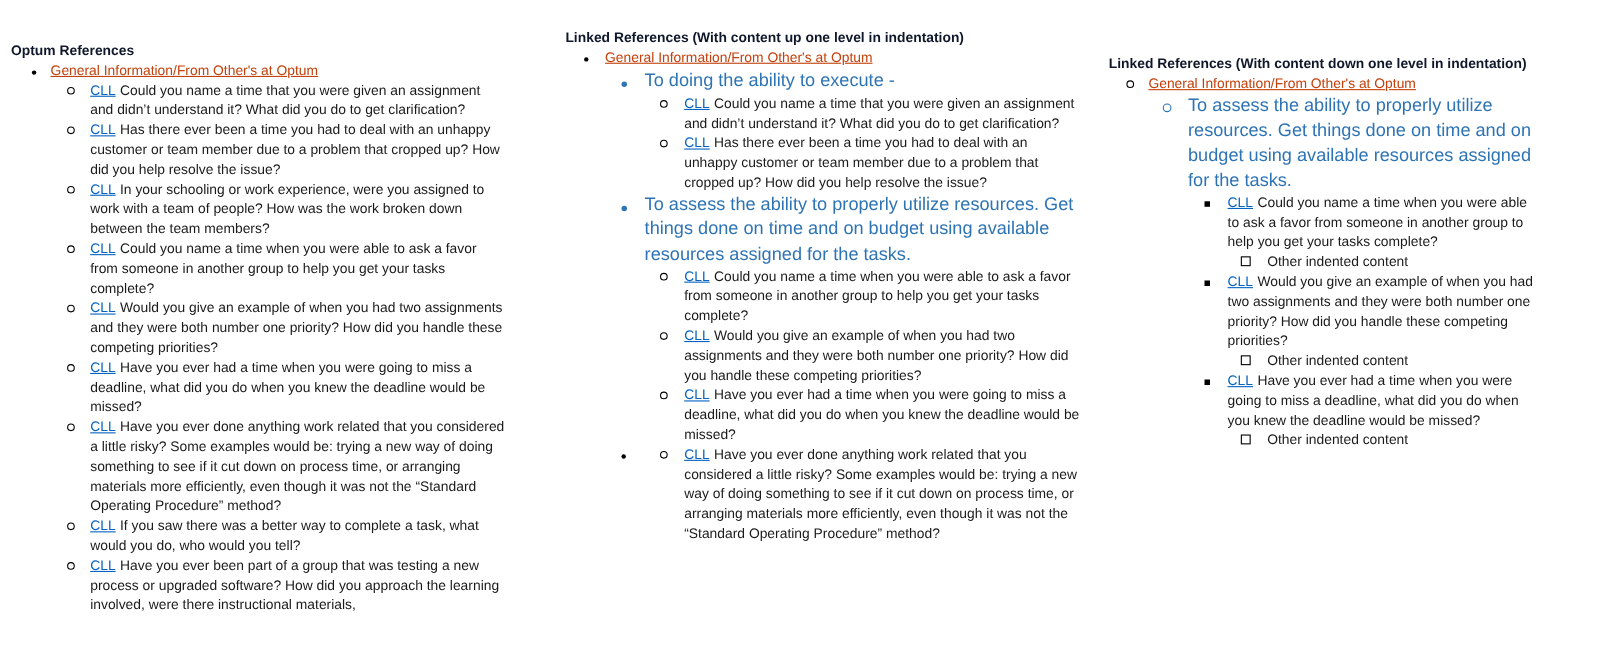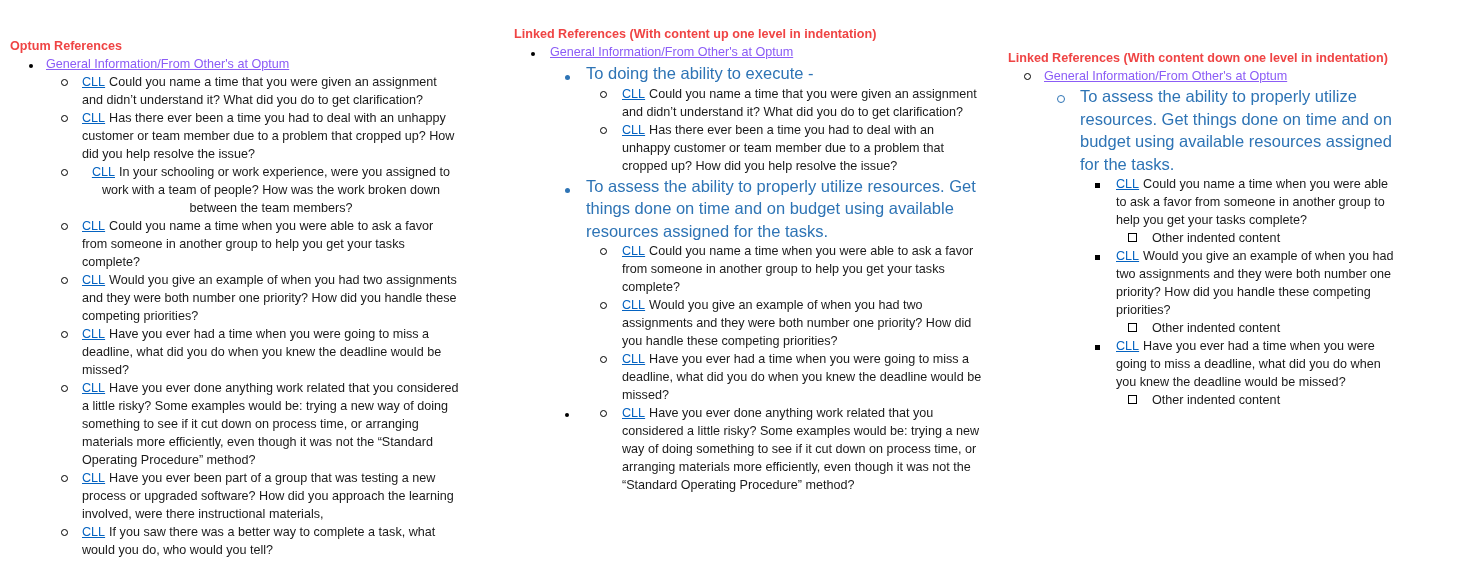--- a/index.html
+++ b/index.html
@@ -5,25 +5,25 @@
     html, body { margin: 0; padding: 0; background: #ffffff; }
     body {
       width: 1459px; height: 588px; overflow: hidden; position: relative;
       font-family: "Liberation Sans", "DejaVu Sans", sans-serif;
       font-size: 12.6px; color: #1a1a1a;
     }
     .col { position: absolute; }
     .col-1 { left: 10px; top: 37px; width: 450px; }
     .col-2 { left: 514px; top: 25px; width: 470px; }
     .col-3 { left: 1008px; top: 49px; width: 390px; }
-    .title { font-weight: bold; line-height: 18px; margin: 0; font-size: 12.6px; color: #ef4444; }
+    .title { font-weight: bold; line-height: 18px; margin: 0; font-size: 12.6px; color: #0f172a; }
     ul { list-style: none; margin: 0; padding: 0; }
     li { position: relative; line-height: 18px; }
     .bul { position: absolute; top: 0; width: 14px; text-align: center; color: #000; }
-    .link { color: #8b5cf6; text-decoration: underline; cursor: pointer; }
+    .link { color: #c2410c; text-decoration: underline; cursor: pointer; }
     .cll { color: #0563C1; text-decoration: underline; cursor: pointer; margin-right: 4px; }
     .heading { color: #2E74B5; font-size: 16.5px; line-height: 22.5px; }
     .sq { display: inline-block; width: 7px; height: 7px; border: 1px solid #000; }
     .fsq { display: inline-block; width: 5px; height: 5px; background: #000; }
     .dot { display: inline-block; width: 4px; height: 4px; border-radius: 50%; background: #000; }
     .dotb { display: inline-block; width: 5px; height: 5px; border-radius: 50%; background: #2E74B5; }
     .circ { display: inline-block; width: 5px; height: 5px; border-radius: 50%; border: 1px solid #000; }
     .circb { display: inline-block; width: 6px; height: 6px; border-radius: 50%; border: 1.3px solid #2E74B5; }
   </style>
 </head>
@@ -31,27 +31,27 @@
 
 <div class="col col-1">
   <p class="title">Optum References</p>
   <ul>
     <li style="padding-left:36px;">
       <span class="bul" style="left:14px;"><span class="dot"></span></span>
       <span class="link">General Information/From Other's at Optum</span>
       <ul style="margin-left:-36px;">
         <li style="padding-left:72px;"><span class="bul" style="left:47px;"><span class="circ"></span></span><span class="cll">CLL</span><span>Could you name a time that you were given an assignment and didn’t understand it?  What did you do to get clarification?</span></li>
         <li style="padding-left:72px;"><span class="bul" style="left:47px;"><span class="circ"></span></span><span class="cll">CLL</span><span>Has there ever been a time you had to deal with an unhappy customer or team member due to a problem that cropped up?  How did you help resolve the issue?</span></li>
-        <li style="padding-left:72px;text-align:center;"><span class="bul" style="left:47px;"><span class="circ"></span></span><span class="cll">CLL</span><span>In your schooling or work experience, were you assigned to work with a team of people?  How was the work broken down between the team members?</span></li>
+        <li style="padding-left:72px;"><span class="bul" style="left:47px;"><span class="circ"></span></span><span class="cll">CLL</span><span>In your schooling or work experience, were you assigned to work with a team of people?  How was the work broken down between the team members?</span></li>
         <li style="padding-left:72px;"><span class="bul" style="left:47px;"><span class="circ"></span></span><span class="cll">CLL</span><span>Could you name a time when you were able to ask a favor from someone in another group to help you get your tasks complete?</span></li>
         <li style="padding-left:72px;"><span class="bul" style="left:47px;"><span class="circ"></span></span><span class="cll">CLL</span><span>Would you give an example of when you had two assignments and they were both number one priority?  How did you handle these competing priorities?</span></li>
         <li style="padding-left:72px;"><span class="bul" style="left:47px;"><span class="circ"></span></span><span class="cll">CLL</span><span>Have you ever had a time when you were going to miss a deadline, what did you do when you knew the deadline would be missed?</span></li>
         <li style="padding-left:72px;"><span class="bul" style="left:47px;"><span class="circ"></span></span><span class="cll">CLL</span><span>Have you ever done anything work related that you considered a little risky? Some examples would be:  trying a new way of doing something to see if it cut down on process time, or arranging materials more efficiently, even though it was not the “Standard Operating Procedure” method?</span></li>
+        <li style="padding-left:72px;"><span class="bul" style="left:47px;"><span class="circ"></span></span><span class="cll">CLL</span><span>If you saw there was a better way to complete a task, what would you do, who would you tell?</span></li>
         <li style="padding-left:72px;"><span class="bul" style="left:47px;"><span class="circ"></span></span><span class="cll">CLL</span><span>Have you ever been part of a group that was testing a new process or upgraded software?  How did you approach the learning involved, were there instructional materials,</span></li>
-        <li style="padding-left:72px;"><span class="bul" style="left:47px;"><span class="circ"></span></span><span class="cll">CLL</span><span>If you saw there was a better way to complete a task, what would you do, who would you tell?</span></li>
       </ul>
     </li>
   </ul>
 </div>
 
 <div class="col col-2">
   <p class="title">Linked References  (With content up one level in indentation)</p>
   <ul>
     <li style="padding-left:36px;">
       <span class="bul" style="left:12px;"><span class="dot"></span></span>

